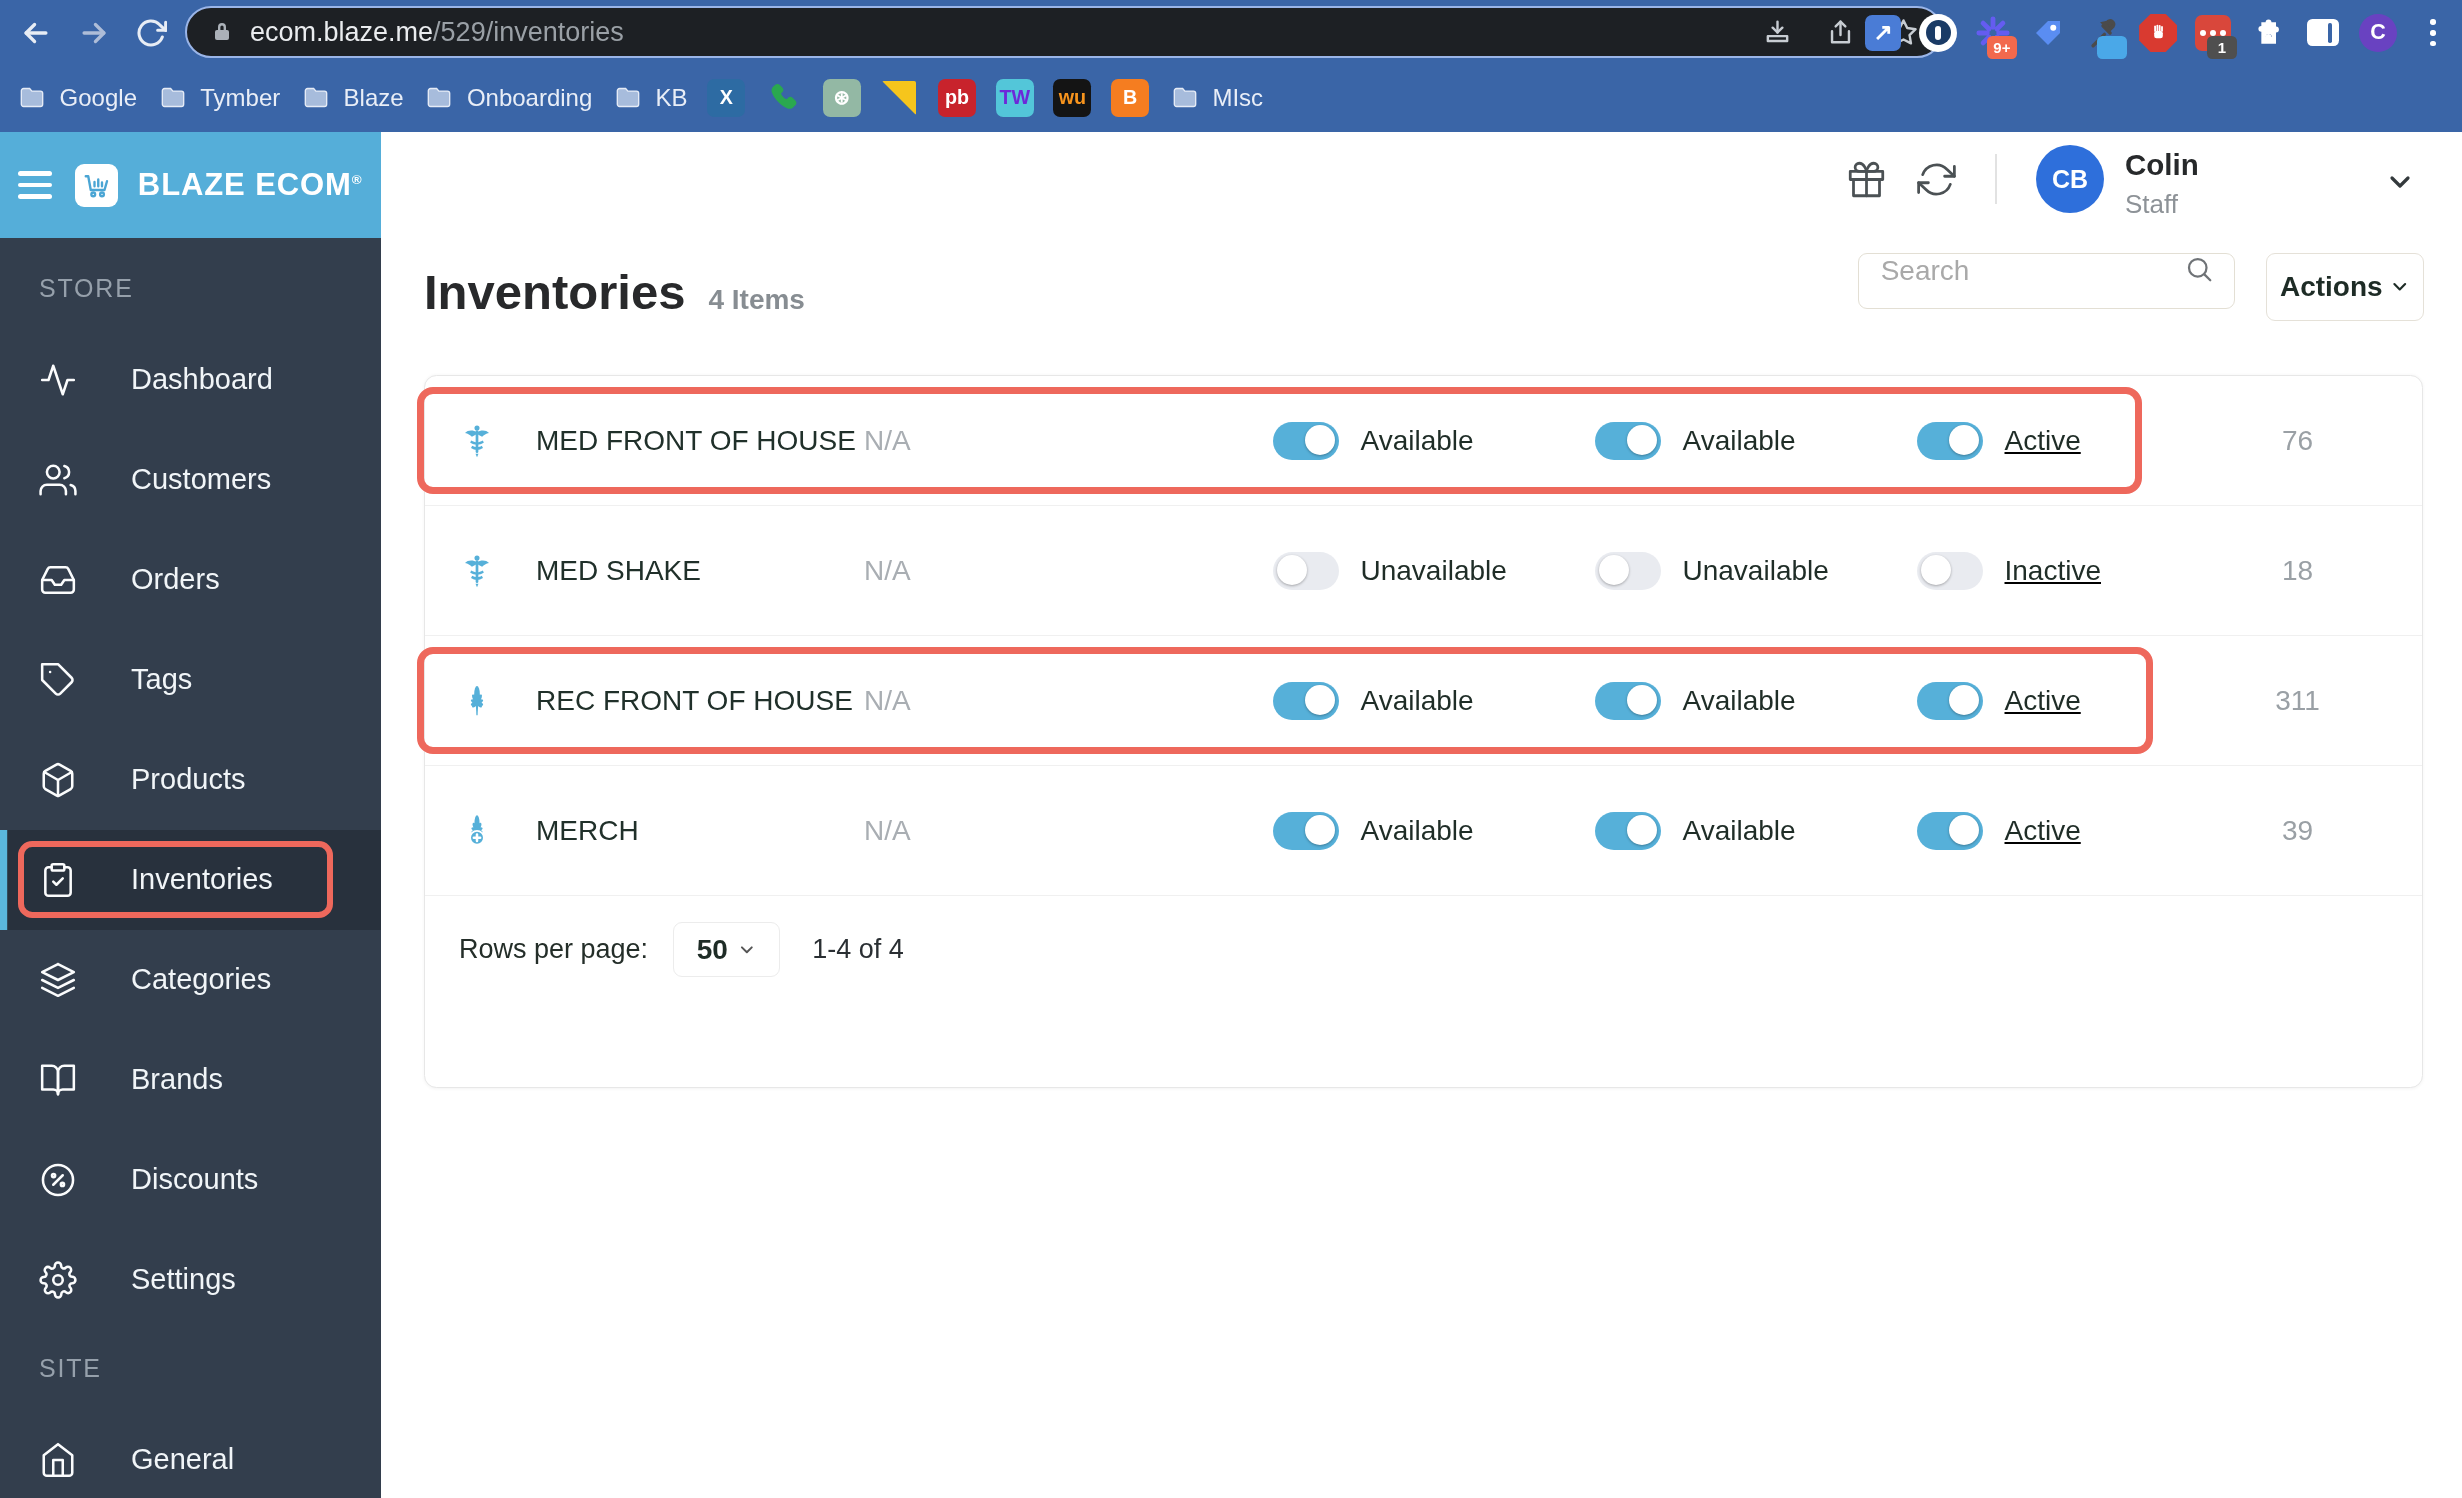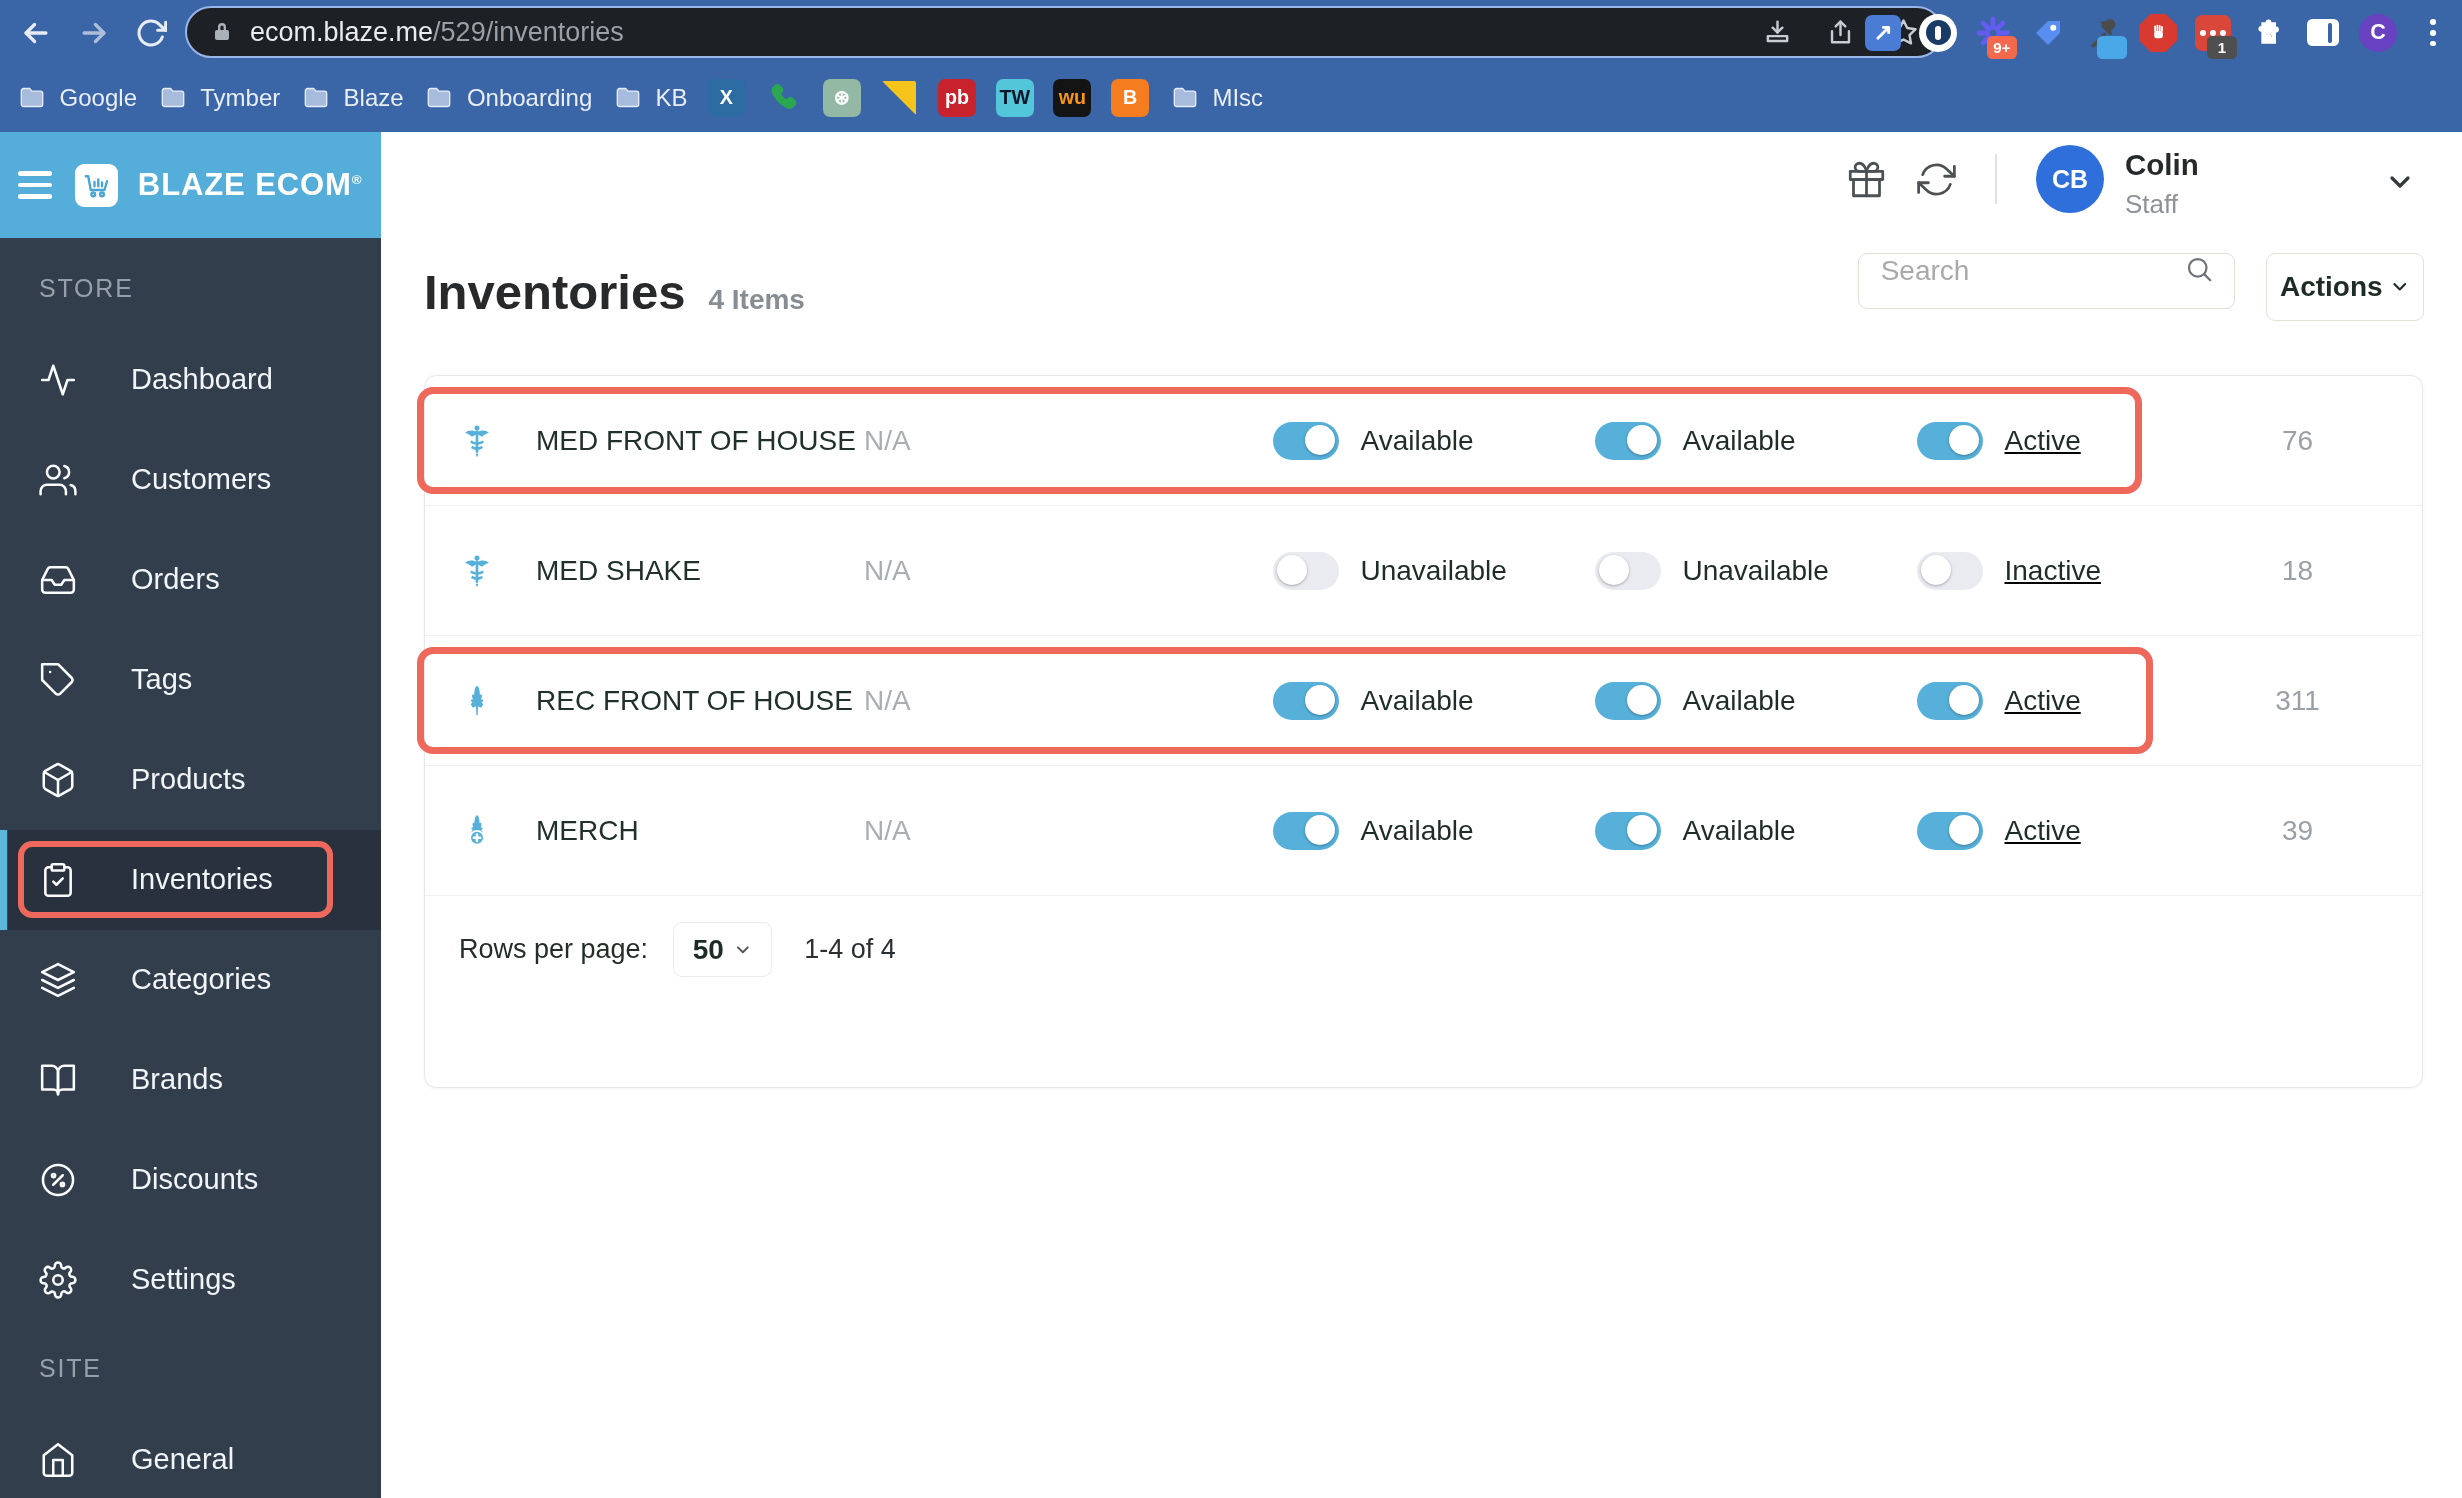--- a/index.html
+++ b/index.html
@@ -127,21 +127,21 @@
   .knob{position:absolute;top:3.6px;width:30px;height:30px;border-radius:50%;background:#fff;
         box-shadow:0 0.9px 2.7px rgba(0,0,0,.3);}
   .toggle.on .knob{right:3.6px;}
   .toggle.off .knob{left:3.6px;}
   .tgl-label{font-size:28px;color:#1f2d27;}
   .row-hl{position:absolute;left:-8px;top:10.7px;height:107px;border:7.2px solid #ee685c;border-radius:16px;
           box-sizing:border-box;pointer-events:none;z-index:2;}
 
   .tfoot{position:relative;height:107px;display:flex;align-items:center;padding-left:34px;gap:25px;}
   .rpp-label{font-size:27px;color:#242e29;}
-  .rpp-select{width:99px;height:55px;border:1.8px solid #ececec;border-radius:9px;box-sizing:border-box;
+  .rpp-select{width:107px;height:55px;border:1.8px solid #ececec;border-radius:9px;box-sizing:border-box;
               display:flex;align-items:center;justify-content:center;gap:9px;cursor:pointer;background:#fff;}
   .rpp-value{font-size:28px;font-weight:600;color:#1e2c26;}
   .range{font-size:27px;color:#2a2f33;margin-left:7.2px;}
 </style>
 </head>
 <body>
 
 <div class="chrome">
   <div class="nav-btn nav-back">
     <svg viewBox="0 0 24 24" width="34" height="34" fill="none" stroke="currentColor" stroke-width="2.3" stroke-linecap="round" stroke-linejoin="round">
@@ -302,21 +302,21 @@
       <div class="fav">
         <svg viewBox="0 0 24 24" width="36" height="36">
           <path d="M6.2 3.2c.8-.8 2.1-.8 2.9 0l1.9 2c.8.8.8 2 0 2.8l-1 1c.5 1.6 2.2 3.4 3.8 3.9l1-1.1c.8-.8 2.1-.8 2.9 0l2 2c.8.8.8 2.1 0 2.9l-1.5 1.5c-1.1 1.1-2.8 1.3-4.2.6-4.3-2-8.3-6-10-10.3-.6-1.4-.3-3 .7-4z" fill="#2aa84f"></path>
         </svg>
       </div>
       <div class="fav" style="background: rgb(147, 184, 164); color: rgb(255, 255, 255);">⊛</div>
       <div class="fav">
         <span class="fav-tri" style="border-top-color:#f6c51c"></span>
       </div>
       <div class="fav" style="background: rgb(200, 35, 44); color: rgb(255, 255, 255);">pb</div>
-      <div class="fav" style="background: rgb(83, 198, 217); color: #0f172a;">TW</div>
+      <div class="fav" style="background: rgb(83, 198, 217); color: #6d28d9;">TW</div>
       <div class="fav" style="background: rgb(20, 20, 20); color: rgb(247, 148, 29);">wu</div>
       <div class="fav" style="background: rgb(245, 125, 32); color: rgb(255, 255, 255);">B</div>
       <div class="bm">
         <svg viewBox="0 0 24 24" width="32" height="27">
           <path d="M2.5 6a2 2 0 0 1 2-2h5.4l2 2.3h7.6a2 2 0 0 1 2 2V18a2 2 0 0 1-2 2h-15a2 2 0 0 1-2-2z" fill="#a7bcdc" stroke="#e6ecf6" stroke-width="1.2"></path>
         </svg>
         <span>MIsc</span>
       </div>
     </div>
 </div>

